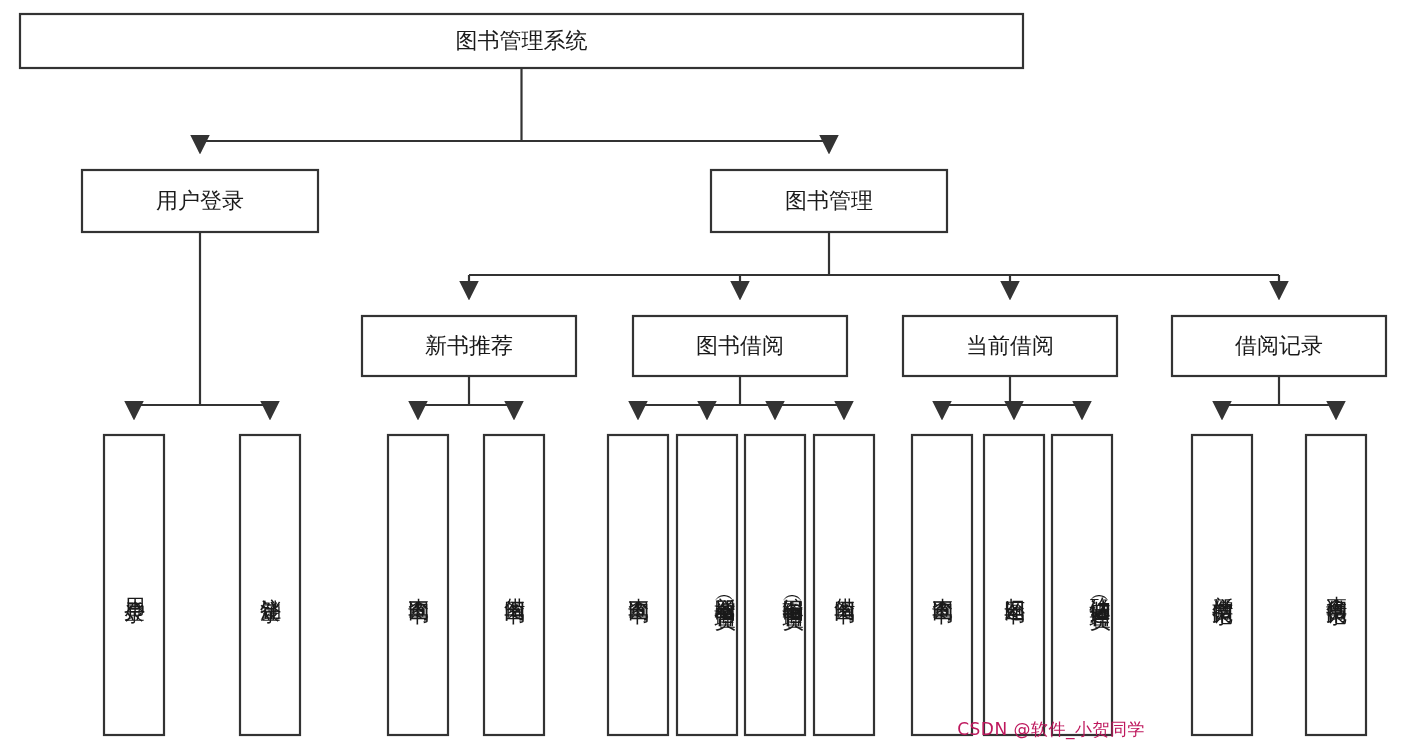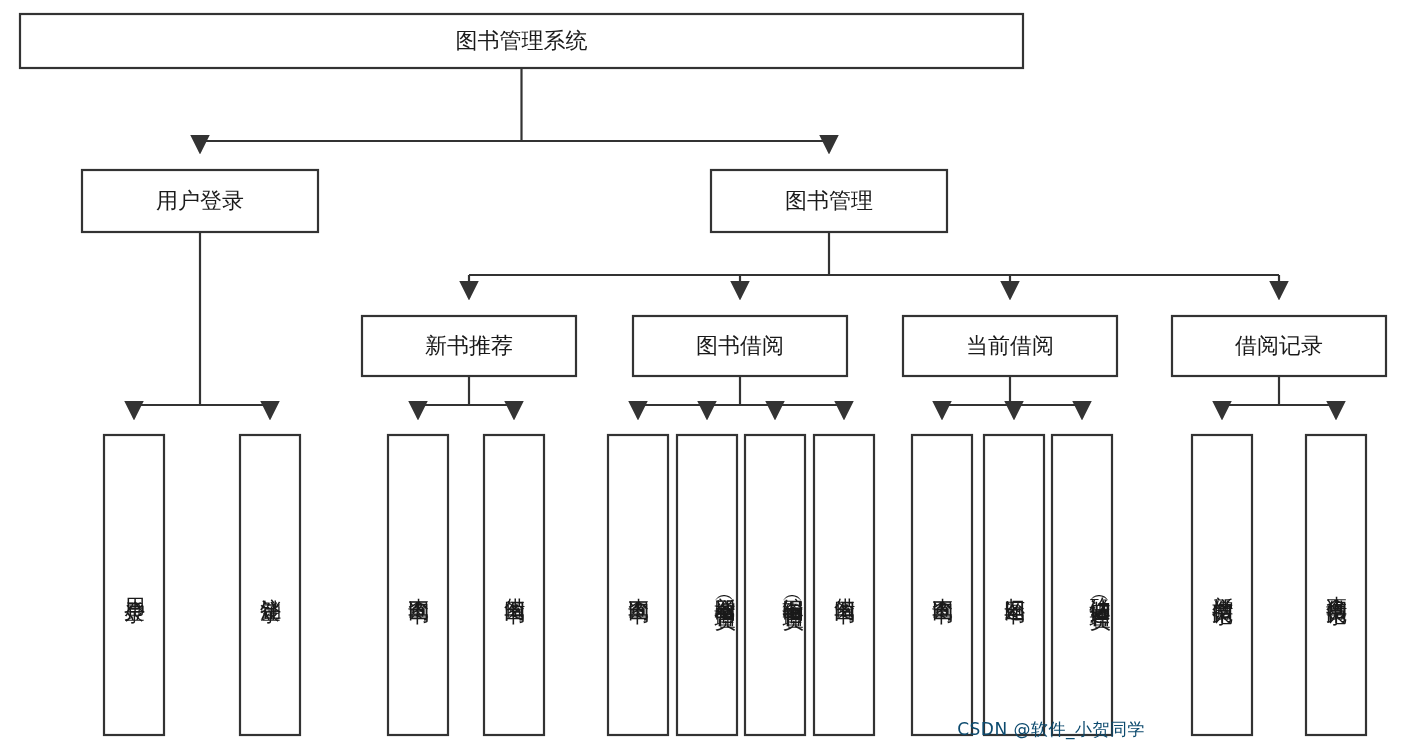--- a/index.html
+++ b/index.html
@@ -65,21 +65,21 @@
     text-align: center;
     white-space: nowrap;
     pointer-events: none;
   }
   .watermark {
     position: absolute;
     right: 12px;
     bottom: 6px;
     font-family: "DejaVu Sans", "Liberation Sans", sans-serif;
     font-size: 17px;
-    color: #0c4a6e;
+    color: #be185d;
     letter-spacing: 0.5px;
     user-select: none;
   }
 </style>
 </head>
 <body>
 
 <div id="diagram-root">
 
   <svg id="tree-svg" viewBox="0 0 1405 747">

